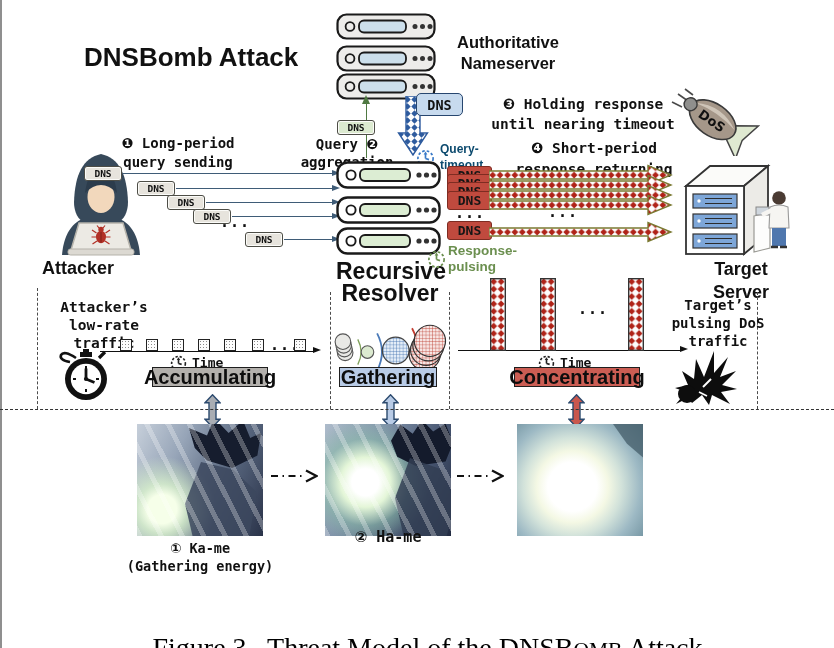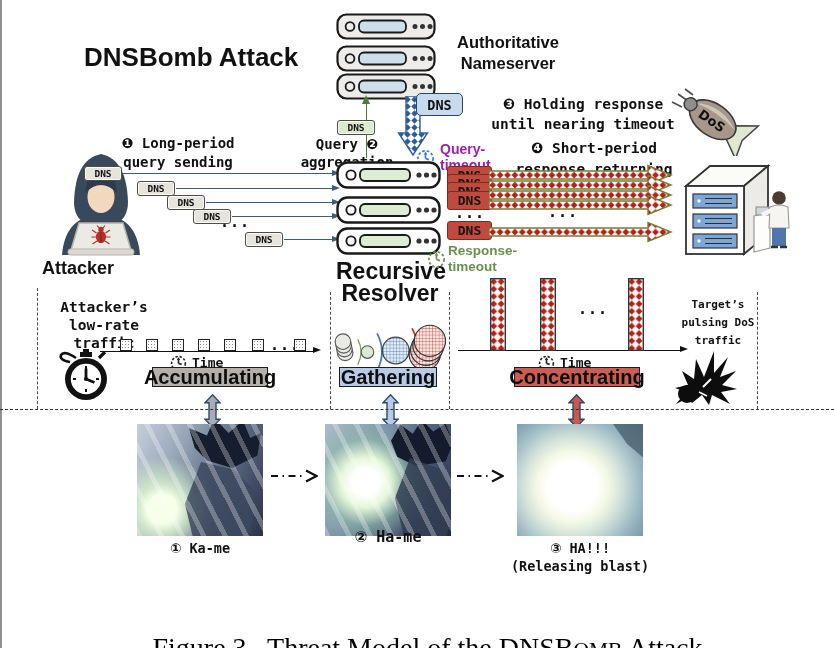--- a/index.html
+++ b/index.html
@@ -38,21 +38,21 @@
   .vdash{width:0;border-left:1.7px dashed #4b4b4b;}
   .hdash{height:0;border-top:1.9px dashed #333;}
   
   .pulse{box-sizing:border-box;width:12px;height:12px;border:1.2px solid #222;background-color:#fdfdfd;
          background-image:radial-gradient(#8a8a8a 34%,rgba(0,0,0,0) 38%);background-size:3px 3px;}
   .dots{font:bold 15px "DejaVu Sans Mono",monospace;letter-spacing:1px;color:#111;}
   
   .stagebox{box-sizing:border-box;height:20px;border:1.7px solid #1e1e1e;display:flex;align-items:center;
             justify-content:center;font-weight:bold;font-size:20px;color:#0d0d0d;}
   
-  .qt{color:#a21caf;font-weight:bold;font-size:14px;line-height:15.5px;}
+  .qt{color:#0c4a6e;font-weight:bold;font-size:12px;line-height:15.5px;}
   .rt{color:#6b8f4f;font-weight:bold;font-size:13.5px;line-height:15.5px;}
   
   .frame{width:126px;height:112px;overflow:hidden;}
   .f1{background:
       radial-gradient(circle at 20% 76%, #f6ffe9 0 11%, rgba(216,240,205,.85) 19%, rgba(150,180,190,0) 40%),
       linear-gradient(115deg,#c6cfda 0%,#97a5b8 30%,#56647c 65%,#2a3349 100%);}
   .f1 .blob1{position:absolute;left:52px;top:-6px;width:72px;height:50px;background:#161d2e;
              clip-path:polygon(8% 60%,0 20%,25% 35%,35% 0,55% 30%,75% 5%,85% 40%,100% 30%,95% 75%,60% 100%,25% 85%);}
   .f1 .blob2{position:absolute;left:40px;top:38px;width:80px;height:76px;background:#3c485e;
              clip-path:polygon(30% 0,70% 10%,100% 40%,90% 100%,20% 100%,10% 55%);opacity:.85;}
@@ -219,21 +219,21 @@
   <div class="abs dnsred" style="left:447px;top:191px">DNS</div>
   <div class="abs dots ctr" style="left:455px;top:204px;width:30px">...</div>
   <div class="abs dnsred" style="left:447px;top:221px">DNS</div>
 
   <svg class="abs" style="left:426px;top:248px;color:#6b8f4f" width="21" height="21" viewBox="0 0 21 21">
     <circle cx="10.5" cy="11.5" r="7.6" fill="none" stroke="currentColor" stroke-width="1.7" stroke-dasharray="2.6 2"></circle>
     <path d="M10.5 11.5 L10.5 6.8 M10.5 11.5 L14 12.6" stroke="currentColor" stroke-width="1.7" fill="none"></path>
     <path d="M10.5 4.6 L8.6 7.6 L12.4 7.6 Z" fill="currentColor"></path>
   </svg>
   <div class="abs pre rt" style="left:448px;top:243px">Response-
-timeout</div>
+pulsing</div>
 
   <svg class="abs" style="left:489px;top:164px" width="184" height="22" viewBox="0 0 184 22">
       <polygon points="0,7 159,7 159,1.5 182,11 159,20.5 159,15 0,15" fill="url(#patRed)" stroke="#7b7b33" stroke-width="1.4"></polygon>
     </svg>
   <svg class="abs" style="left:489px;top:174px" width="184" height="22" viewBox="0 0 184 22">
       <polygon points="0,7 159,7 159,1.5 182,11 159,20.5 159,15 0,15" fill="url(#patRed)" stroke="#7b7b33" stroke-width="1.4"></polygon>
     </svg>
   <svg class="abs" style="left:489px;top:184px" width="184" height="22" viewBox="0 0 184 22">
       <polygon points="0,7 159,7 159,1.5 182,11 159,20.5 159,15 0,15" fill="url(#patRed)" stroke="#7b7b33" stroke-width="1.4"></polygon>
     </svg>
@@ -272,20 +272,22 @@
       <circle cx="27" cy="69" r="1.7" fill="#fff"></circle>
       <circle cx="27" cy="89" r="1.7" fill="#fff"></circle>
     <polygon points="82,64 98,60 98,96 82,100" fill="#fdfdfc" stroke="#9a9a94" stroke-width="1.2"></polygon>
     <rect x="84" y="55" width="13" height="8" fill="#cfd6dd" stroke="#888" stroke-width="1"></rect>
     <circle cx="107" cy="46" r="6.8" fill="#4a3b33"></circle>
     <path d="M98,55 Q107,51 116,55 L117,76 L97,76 Z" fill="#f6f5f2" stroke="#999" stroke-width="1.1"></path>
     <path d="M100,58 L90,63" stroke="#f6f5f2" stroke-width="4.5"></path>
     <rect x="100" y="76" width="14" height="18" fill="#4f77ae"></rect>
     <path d="M99,95 h7 M108,95 h7" stroke="#333" stroke-width="2.4"></path>
   </svg>
+  <div class="abs pre ctr sansb" style="left:696px;top:258px;width:90px;font-size:18px;line-height:23px">Target
+Server</div>
 
   <div class="abs vdash" style="left:37px;top:288px;height:121px"></div>
   <div class="abs vdash" style="left:330px;top:292px;height:117px"></div>
   <div class="abs vdash" style="left:449px;top:292px;height:117px"></div>
   <div class="abs vdash" style="left:757px;top:292px;height:117px"></div>
 
   <div class="abs pre ctr mono" style="left:44px;top:298px;width:120px;font-size:14.5px;line-height:18px">Attacker’s
 low-rate
 traffic</div>
 
@@ -367,21 +369,21 @@
     <path d="M10.5 11.5 L10.5 6.8 M10.5 11.5 L14 12.6" stroke="currentColor" stroke-width="1.8" fill="none"></path>
     <path d="M10.5 4.6 L8.6 7.6 L12.4 7.6 Z" fill="currentColor"></path>
   </svg>
   <div class="abs mono" style="left:560px;top:355px;font-size:13px">Time</div>
 
   <div class="abs stagebox" style="left:514px;top:367px;width:126px;background:#cb5d53">Concentrating</div>
   <svg class="abs" style="left:568px;top:394px" width="17" height="34" viewBox="0 0 17 34">
     <polygon points="8.5,0.8 16,8.8 12,8.8 12,25.2 16,25.2 8.5,33.2 1,25.2 5,25.2 5,8.8 1,8.8" fill="#c9574d" stroke="#2c4a6e" stroke-width="1.4"></polygon>
   </svg>
 
-  <div class="abs pre ctr mono" style="left:658px;top:296px;width:120px;font-size:11px;line-height:18px">Target’s
+  <div class="abs pre ctr mono" style="left:658px;top:296px;width:120px;font-size:14px;line-height:18px">Target’s
 pulsing DoS
 traffic</div>
 
   <svg class="abs" style="left:674px;top:348px" width="64" height="58" viewBox="0 0 64 58">
     <path d="M14,50 L2,56 L12,44 L1,40 L14,37 L8,23 L20,31 L22,11 L30,29 L40,3 L40,25 L54,9 L46,29 L62,23 L48,37 L63,41 L47,44 L56,56 L38,47 L35,57 L28,47 L18,55 Z" fill="#0d0d0d"></path>
     <circle cx="13" cy="46" r="9" fill="#0d0d0d"></circle>
     <path d="M29,39 L37,31" stroke="#fff" stroke-width="2"></path>
     <path d="M25,44 L33,48" stroke="#fff" stroke-width="1.6"></path>
   </svg>
 
@@ -403,26 +405,23 @@
     <line x1="1" y1="7" x2="36" y2="7" stroke="#111" stroke-width="2.2" stroke-dasharray="7 4.5 1.5 4.5"></line>
     <path d="M36,1.5 L46.5,7 L36,12.5" fill="none" stroke="#111" stroke-width="2.2"></path>
   </svg>
   <div class="abs frame f3" style="left:517px;top:424px">
       <div class="blob1"></div>
     </div>
 
 
   <div class="abs ctr mono" style="left:120px;top:540px;width:160px;font-size:13.5px;line-height:17.5px">
     <div><span>①</span> <span>Ka-me</span></div>
+    <div>(Gathering energy)</div>
   </div>
   <div class="abs ctr mono" style="left:308px;top:529px;width:160px;font-size:15px;line-height:17.5px">
     <div><span>②</span> <span>Ha-me</span></div>
   </div>
-  <div class="abs ctr mono" style="left:500px;top:540px;width:160px;font-size:13.5px;line-height:17.5px">
-    <div><span>③</span> <span>HA!!!</span></div>
-    <div>(Releasing blast)</div>
-  </div>
 
   <div id="caption" class="abs ctr" style="left:0;top:600px;width:834px">
     <span>Figure 3.</span><span>  Threat Model of the </span><span>DNSB</span><span class="sc">OMB</span><span> Attack.</span>
   </div>
 
 </div>
 
 </body></html>

